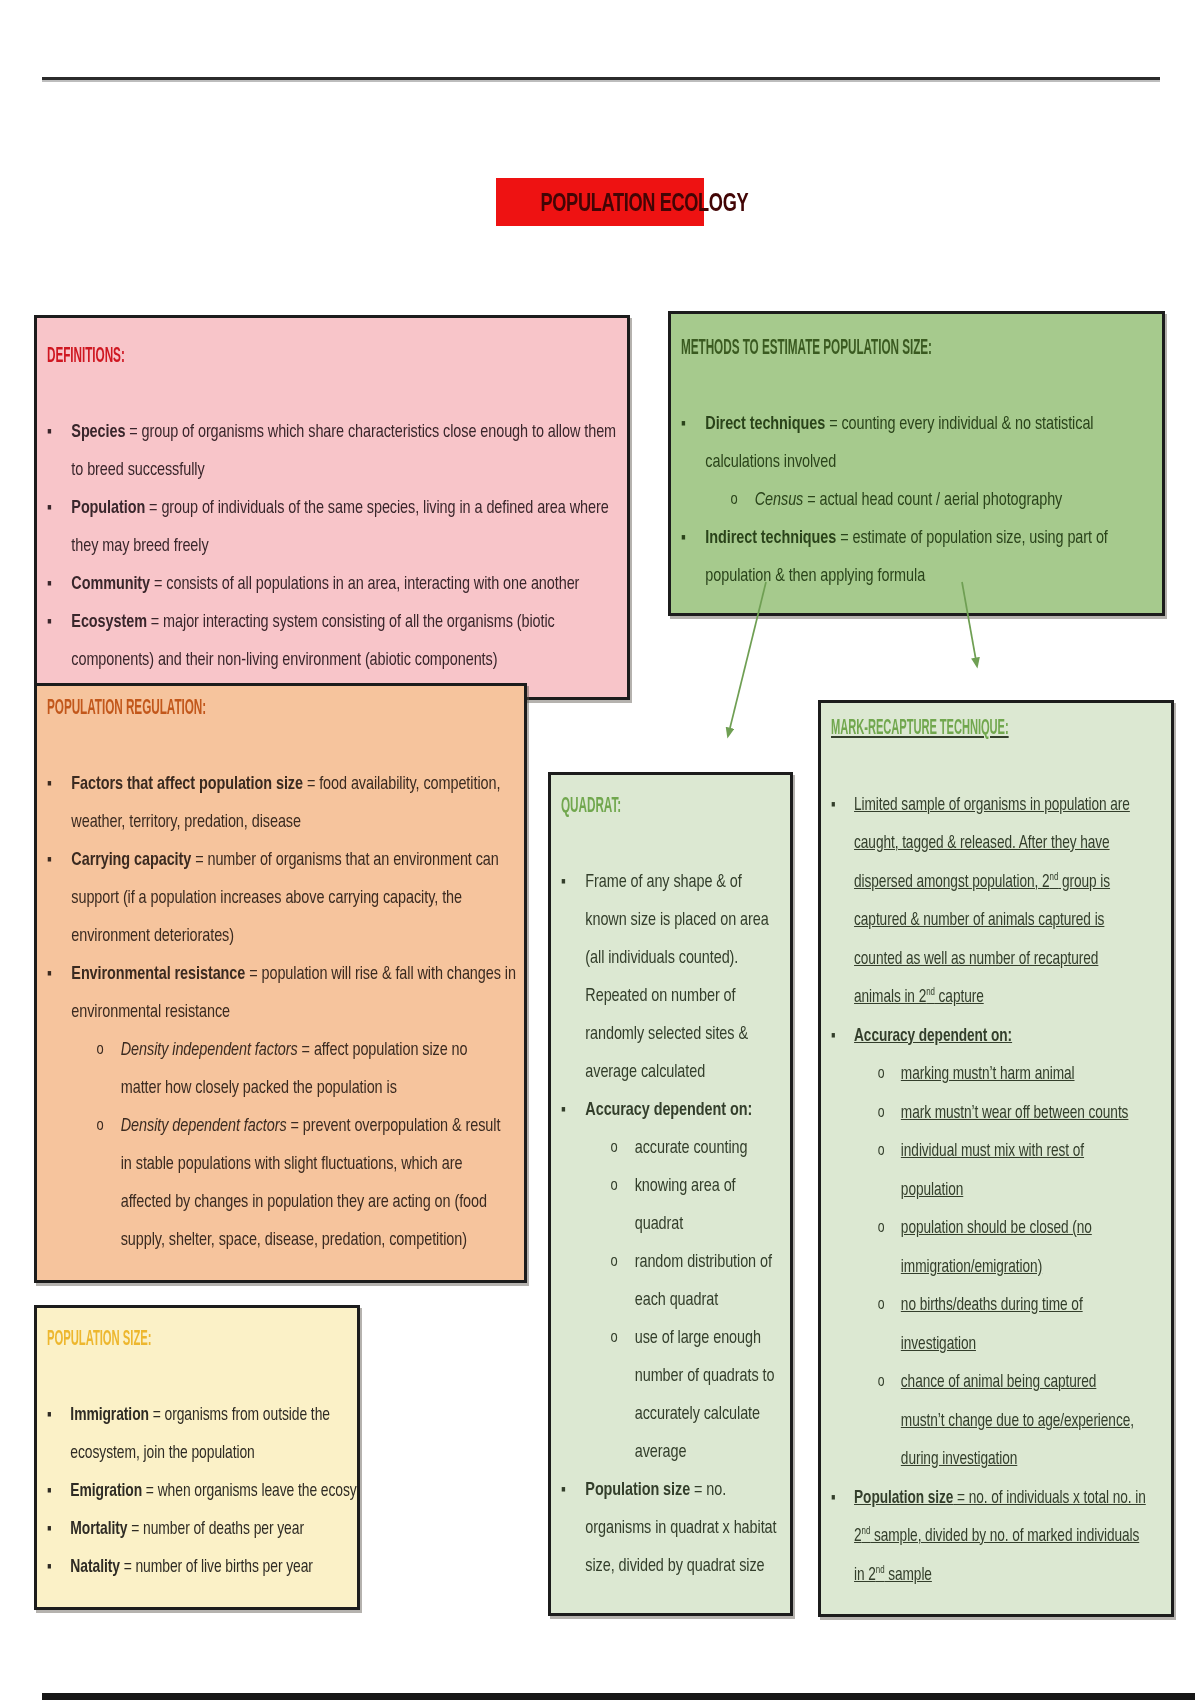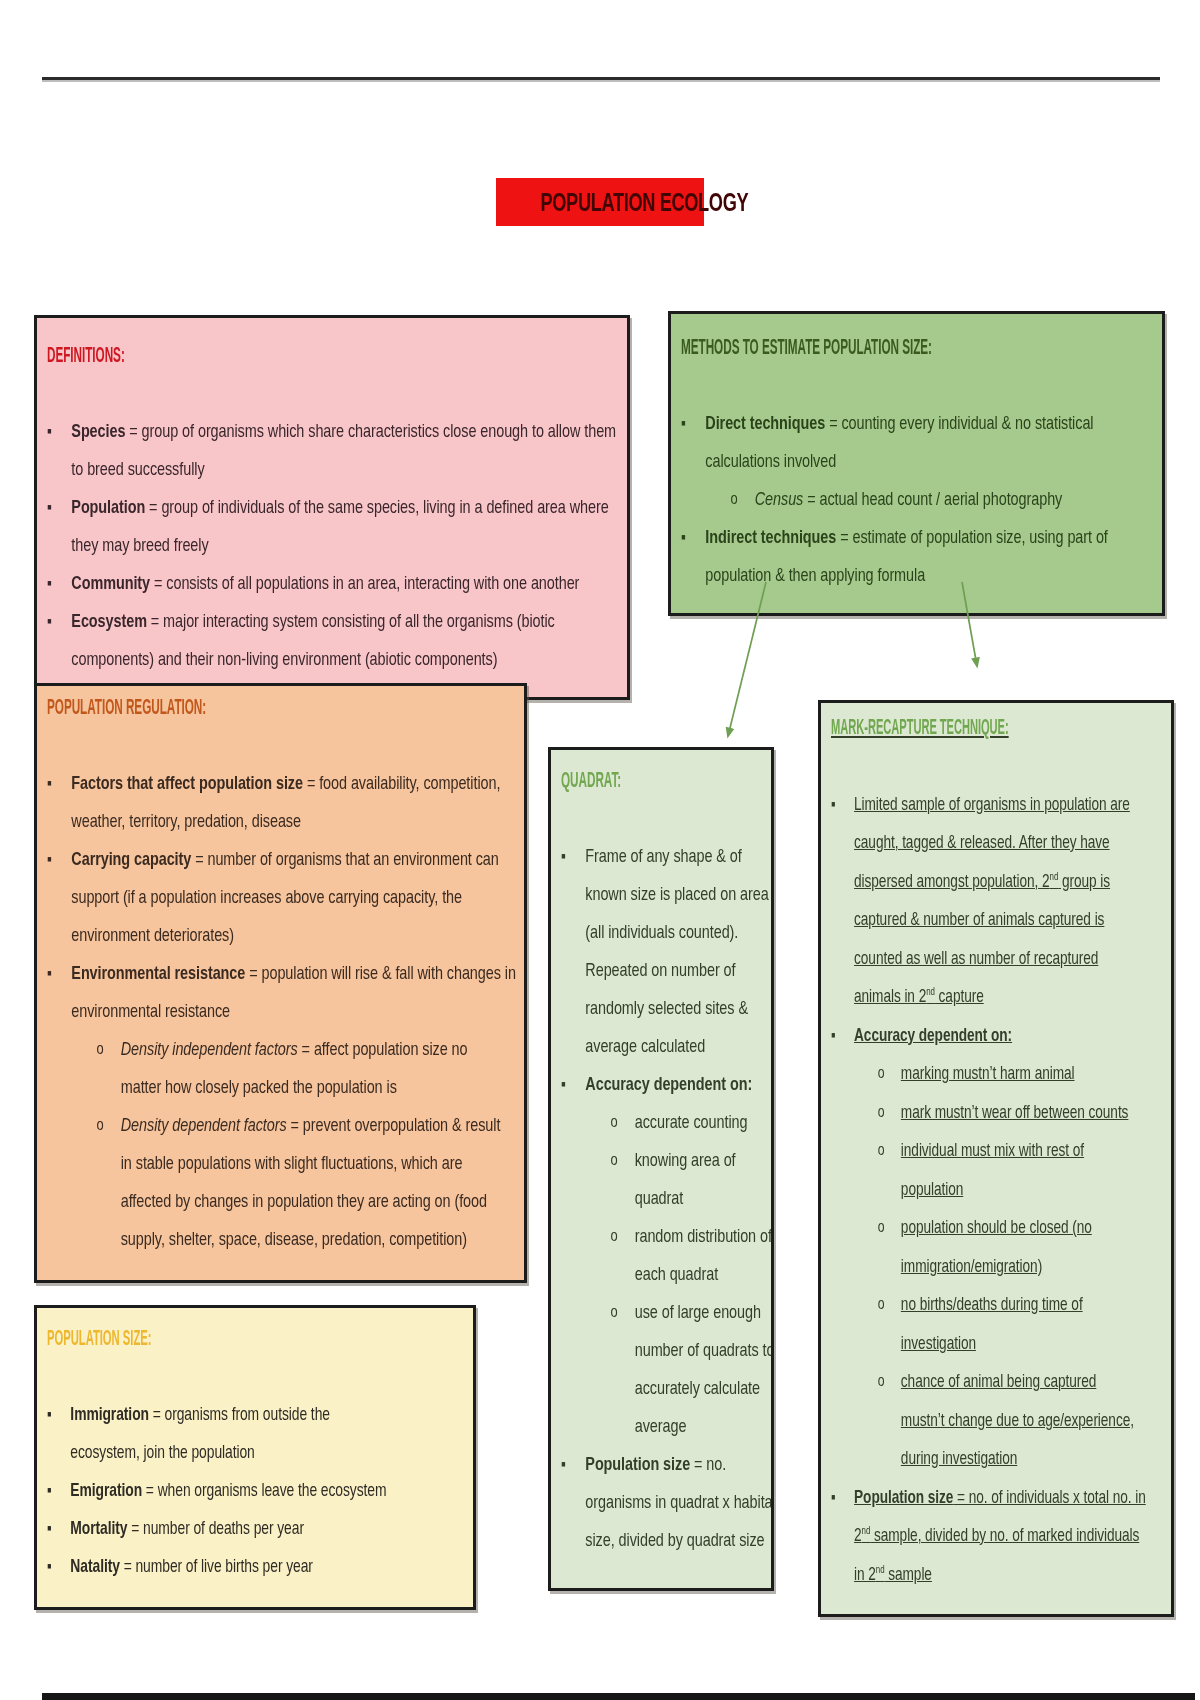--- a/index.html
+++ b/index.html
@@ -20,22 +20,22 @@
   ul.items{list-style:none;margin:38px 0 0 0;padding:0;}
   ul.items li{position:relative;white-space:pre-line;}
   li.l1{padding-left:32px;}
   li.l1::before{content:"\25AA";position:absolute;left:0px;top:0;font-size:18px;}
   li.l2{padding-left:97px;}
   li.l2::before{content:"o";position:absolute;left:65px;top:0;font-size:17px;}
   sup{font-size:11px;line-height:0;vertical-align:super;}
   #box-definitions{left:34px;top:275px;width:596px;height:385px;padding:18px 0 0 10px;margin-top:40px;}
   #box-methods{left:668px;top:275px;width:497px;height:305px;padding:14px 0 0 10px;}
   #box-regulation{left:34px;top:683px;width:493px;height:600px;padding:2px 0 0 10px;}
-  #box-size{left:34px;top:1305px;width:442px;height:305px;padding:11px 0 0 10px;}
-  #box-quadrat{left:548px;top:747px;width:226px;height:844px;padding:11px 0 0 10px;}
+  #box-size{left:34px;top:1305px;width:326px;height:305px;padding:11px 0 0 10px;}
+  #box-quadrat{left:548px;top:772px;width:245px;height:844px;padding:11px 0 0 10px;}
   #box-recapture{left:818px;top:700px;width:356px;height:917px;padding:5px 0 0 10px;}
   #box-recapture .content{line-height:38.5px;}
   #box-recapture ul.items{margin-top:38.5px;}
   .arrows{position:absolute;left:0;top:0;width:1200px;height:1700px;pointer-events:none;}
   .bottom-bar{position:absolute;left:42px;top:1693px;width:1153px;height:7px;background:#161616;}
 </style>
 </head>
 <body>
 
 <div id="page">

